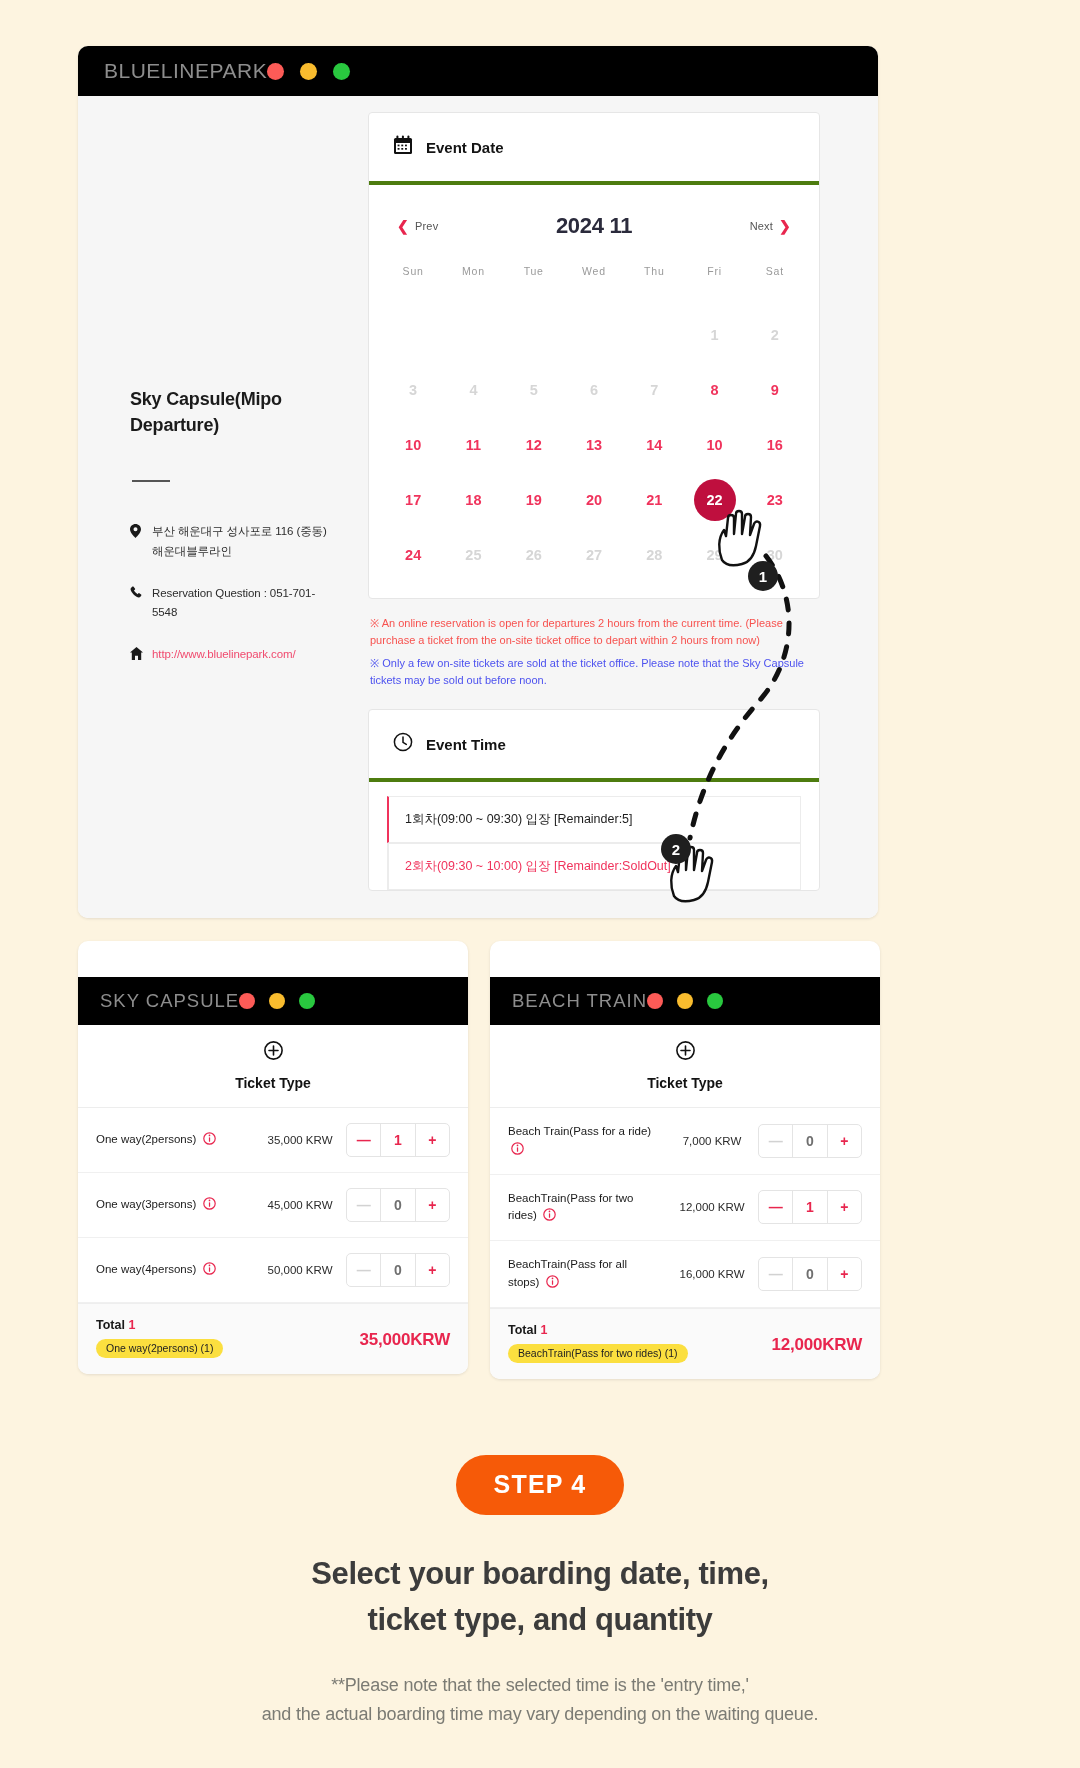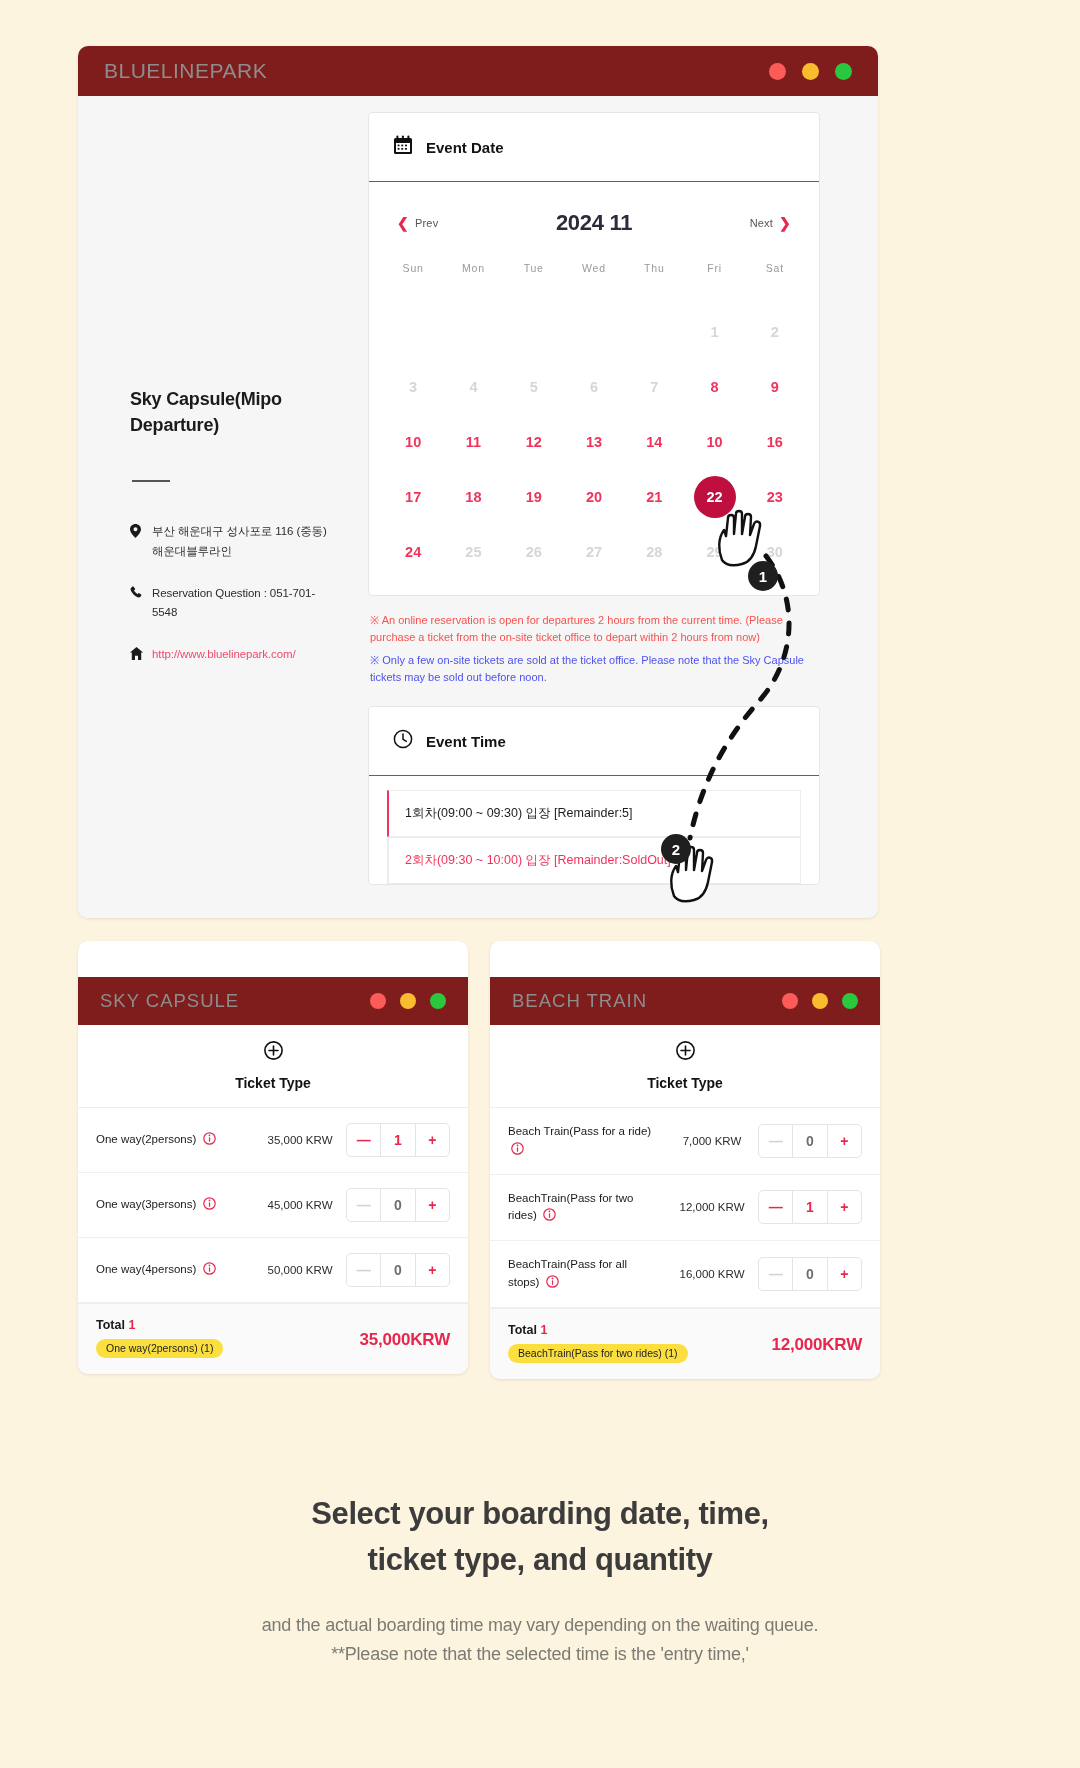--- a/index.html
+++ b/index.html
@@ -12,26 +12,25 @@
   }
 
   
   .window {
     background: #ffffff;
     border-radius: 10px;
     overflow: hidden;
     box-shadow: 0 1px 3px rgba(0,0,0,.10);
   }
   .titlebar {
-    background: #7f1d1d;
+    background: #000000;
     height: 50px;
     display: flex;
     align-items: center;
     padding: 0 26px;
-    justify-content: space-between;
   }
   .titlebar .title {
     color: #8d8d8d;
     font-size: 21px;
     letter-spacing: .5px;
   }
   .dots { display: flex; gap: 16px; }
   .dot { width: 17px; height: 17px; border-radius: 50%; }
   .dot.r { background: #fc5b57; }
   .dot.y { background: #f9bc2e; }
@@ -89,21 +88,21 @@
     background: #fff;
     border: 1px solid #e6e6e6;
     border-radius: 4px;
     width: 452px;
   }
   .card-head {
     display: flex;
     align-items: center;
     gap: 13px;
     padding: 22px 24px;
-    border-bottom: 1px solid #4d7c0f;
+    border-bottom: 4px solid #4d7c0f;
   }
   .card-head .lbl { font-size: 15px; font-weight: bold; color: #141414; }
 
   
   #cal-nav {
     display: flex;
     align-items: center;
     justify-content: space-between;
     padding: 28px 28px 4px 28px;
   }
@@ -693,27 +692,28 @@
         <span>Total</span>
         <span class="cnt">1</span>
       </div>
       <span class="chip">BeachTrain(Pass for two rides) (1)</span>
     </div>
     <div class="total-amt">12,000KRW</div>
   </div>
 </div>
 
 <div id="footer">
+  <div id="step-badge">STEP 4</div>
   <div id="footer-h">
     <div>Select your boarding date, time,</div>
     <div>ticket type, and quantity</div>
   </div>
   <div id="footer-sub">
+    <div>**Please note that the selected time is the 'entry time,'</div>
     <div>and the actual boarding time may vary depending on the waiting queue.</div>
-    <div>**Please note that the selected time is the 'entry time,'</div>
   </div>
 </div>
 
 <svg id="overlay">
 
   <path d="M766 556 C 800 600, 795 660, 760 700 C 720 745, 700 790, 690 838" fill="none" stroke="#111" stroke-width="5" stroke-linecap="round" stroke-dasharray="11 13"></path>
 
   <g transform="translate(716,512) scale(1.0)">
     <path d="M6 48 C 2 38, 2 26, 8 18 L 10 24 L 12 6 C 12 2 18 2 18 6 L 18 22 L 20 2 C 20 -2 26 -2 26 2 L 26 22 L 29 5 C 29 1 35 1 35 5 L 34 23 L 38 12 C 39 8 45 9 44 14 L 40 34 C 38 44 34 50 26 52 C 18 54 10 54 6 48 Z" fill="#ffffff" stroke="#111" stroke-width="2.4" stroke-linejoin="round"></path>
   </g>

